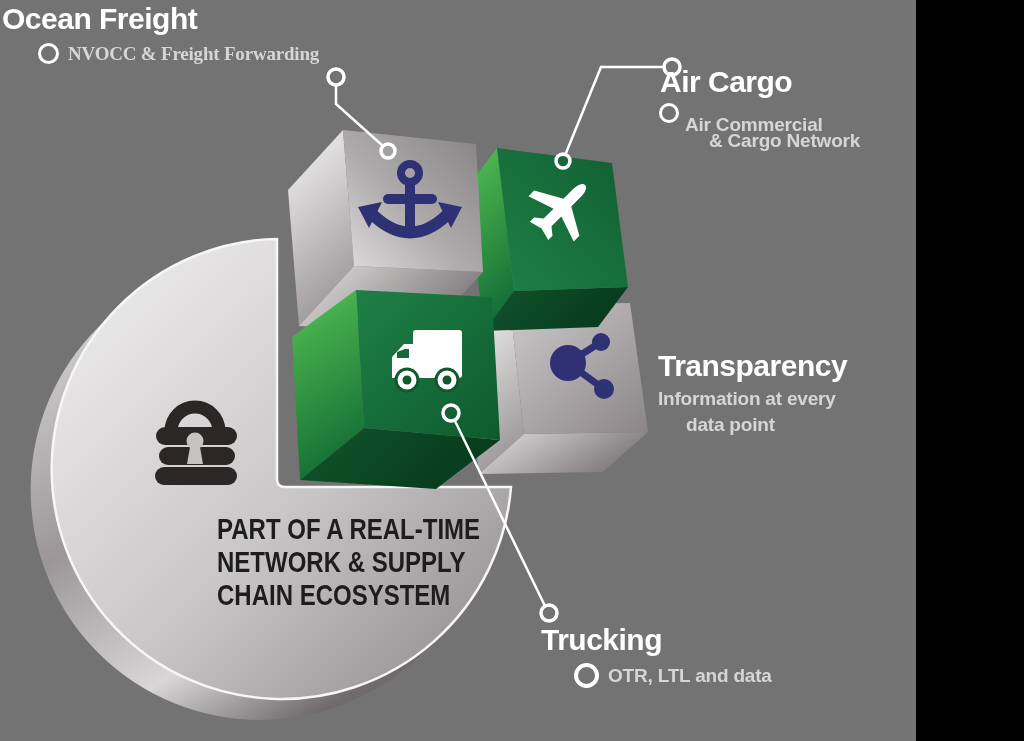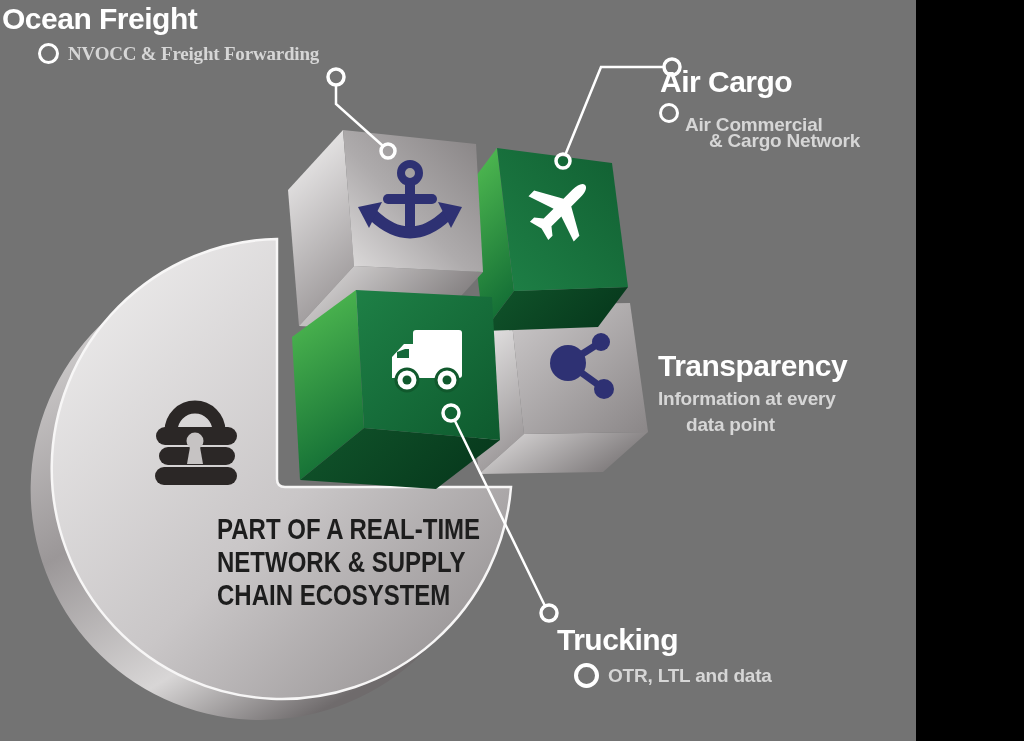--- a/index.html
+++ b/index.html
@@ -162,21 +162,21 @@
 
   <div class="lbl title" style="left:660px;top:67px;">Air Cargo</div>
   <span class="ring" style="left:659px;top:103px;width:20px;height:20px;"></span>
   <div class="lbl sub" style="left:685px;top:115px;">Air Commercial</div>
   <div class="lbl sub" style="left:709px;top:131px;">&amp; Cargo Network</div>
 
   <div class="lbl title" style="left:658px;top:351px;">Transparency</div>
   <div class="lbl sub" style="left:658px;top:389px;">Information at every</div>
   <div class="lbl sub" style="left:658px;top:415px;margin-left:28px;">data point</div>
 
-  <div class="lbl title" style="left:541px;top:625px;margin-left:16px;">Trucking</div>
+  <div class="lbl title" style="left:541px;top:625px;">Trucking</div>
   <span class="ring" style="left:574px;top:663px;width:25px;height:25px;border-width:4px;"></span>
   <div class="lbl sub" style="left:608px;top:666px;">OTR, LTL and data</div>
 
   <div class="disc-line" style="left:217px;top:512px;">PART OF A REAL-TIME</div>
   <div class="disc-line" style="left:217px;top:545px;">NETWORK &amp; SUPPLY</div>
   <div class="disc-line" style="left:217px;top:578px;">CHAIN ECOSYSTEM</div>
 
 </div>
 
 </body></html>

